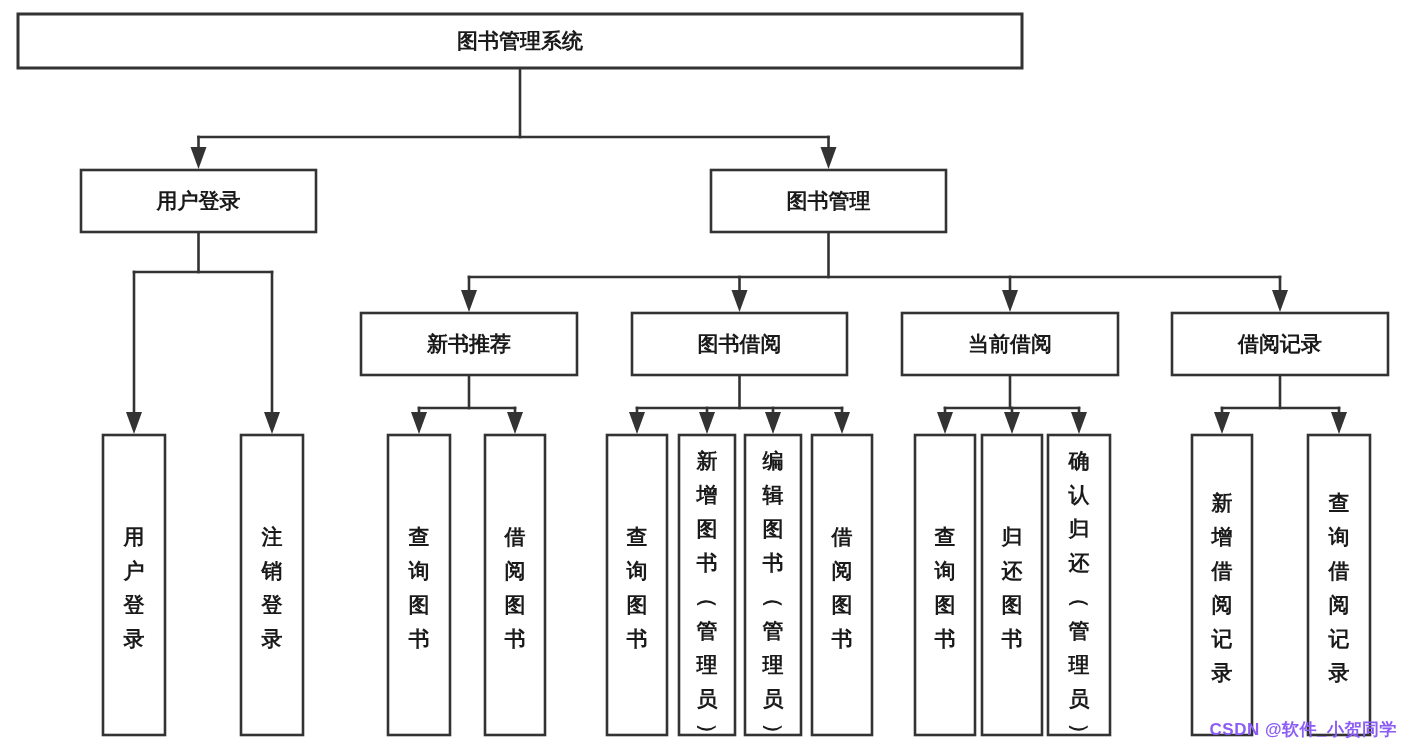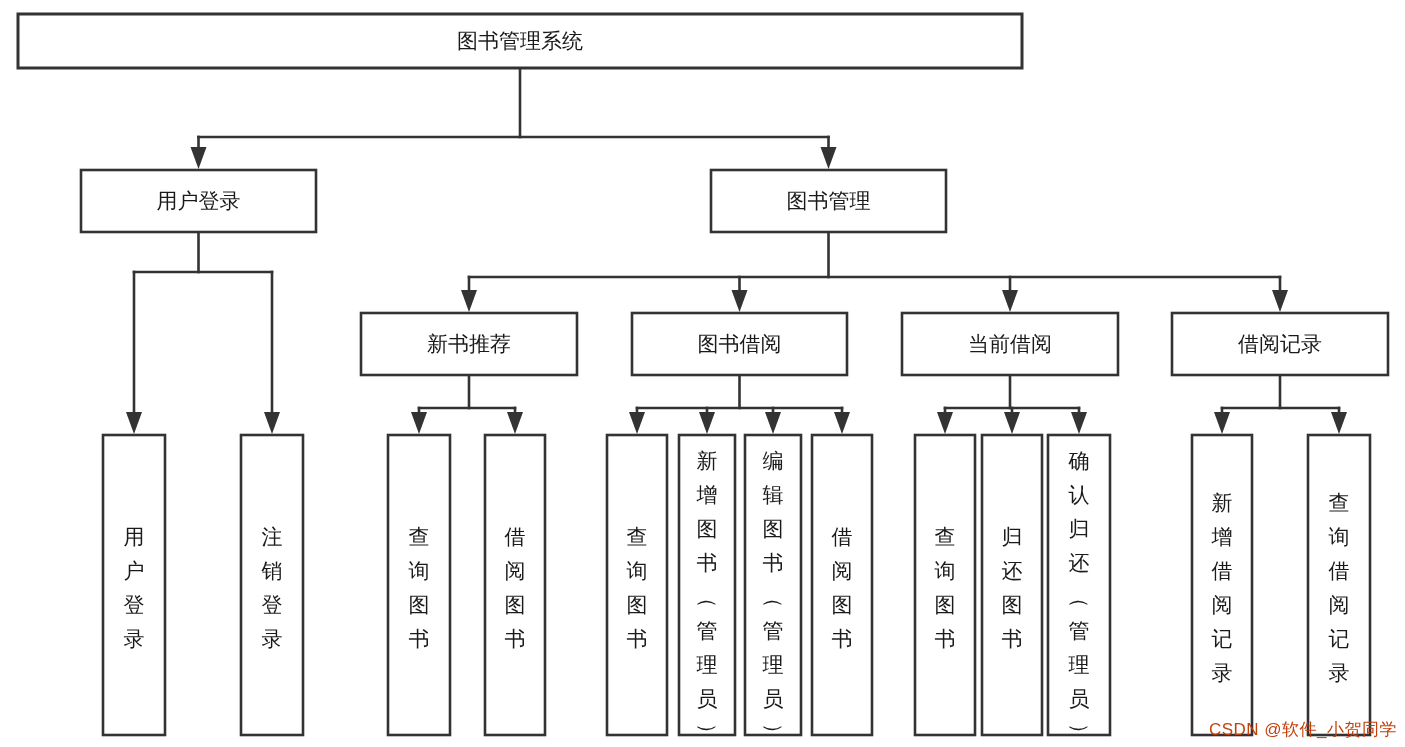--- a/index.html
+++ b/index.html
@@ -9,20 +9,21 @@
   }
   body {
     font-family: "Liberation Sans", "DejaVu Sans", sans-serif;
   }
   #diagram-root {
     position: relative;
     width: 1405px;
     height: 747px;
     background: #ffffff;
     overflow: hidden;
+    font-weight: bold;
   }
   svg#flow {
     position: absolute;
     left: 0;
     top: 0;
     width: 1405px;
     height: 747px;
     display: block;
   }
   .node-rect {
@@ -54,21 +55,21 @@
     fill: #1a1a1a;
     font-size: 21px;
     text-anchor: middle;
   }
   .watermark {
     position: absolute;
     right: 8px;
     bottom: 6px;
     font-family: "Liberation Sans", "DejaVu Sans", sans-serif;
     font-size: 17px;
-    color: #c2410c;
+    color: #8b5cf6;
     letter-spacing: 0.5px;
     white-space: nowrap;
     pointer-events: none;
   }
 </style>
 </head>
 <body>
 
 <div id="diagram-root">
   <svg id="flow" viewBox="0 0 1405 747">

